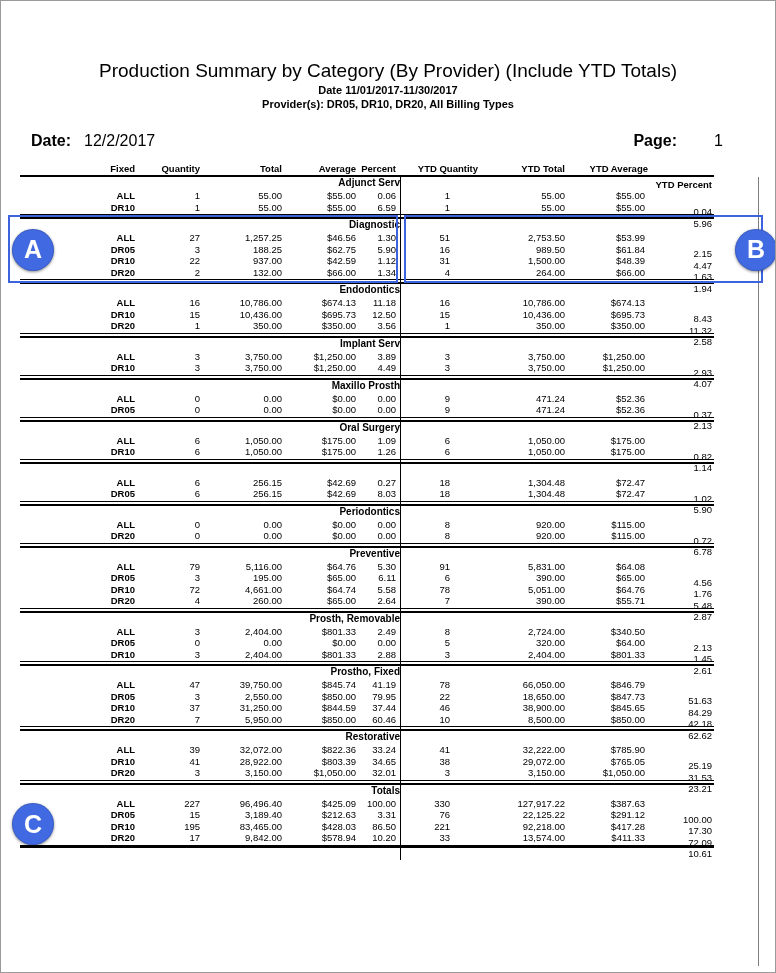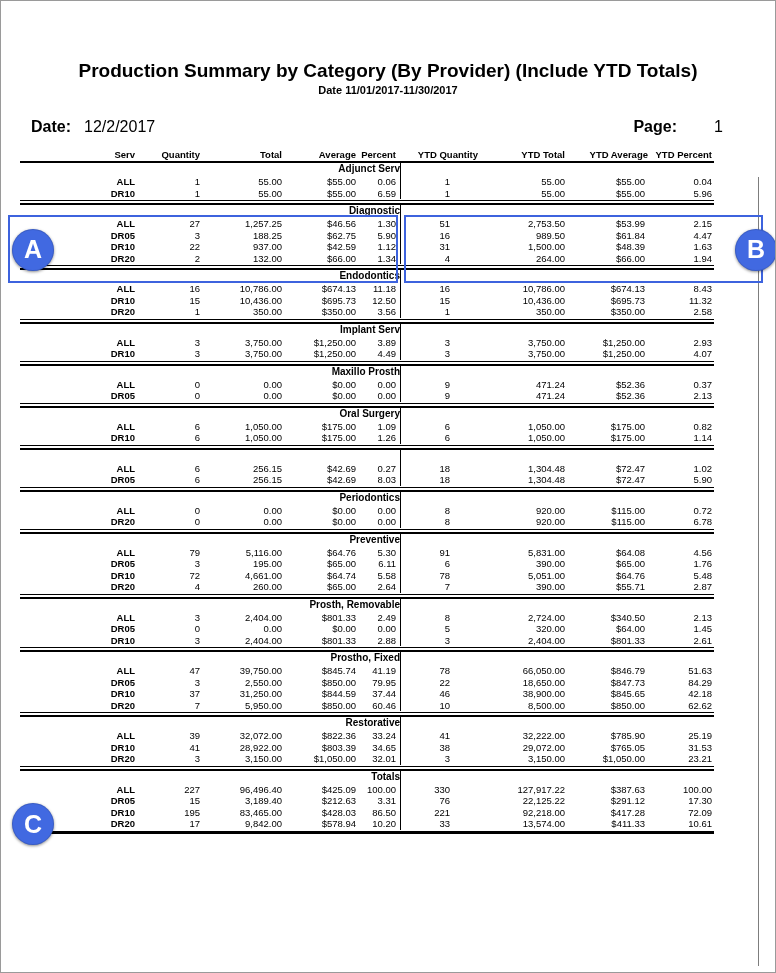--- a/index.html
+++ b/index.html
@@ -3,21 +3,21 @@
 <meta charset="utf-8">
 <style>
   * { margin:0; padding:0; box-sizing:border-box; }
   html,body { background:#fff; }
   body { font-family:"Liberation Sans", sans-serif; color:#000; }
   .page {
     position:relative; width:776px; height:973px; background:#fff;
     border:1px solid #9a9a9a; overflow:hidden;
   }
   .report-header { margin-top:58px; text-align:center; }
-  .report-header h1 { font-size:19px; font-weight:bold; line-height:24px; }
+  .report-header h1 { font-size:19px; font-weight:normal; line-height:24px; }
   .sub { font-size:11px; font-weight:bold; line-height:14px; }
   .meta { display:flex; justify-content:space-between; margin:21px 30px 0 30px; font-size:16px; height:13px; }
   .meta .b { font-weight:bold; }
   .meta-left span + span { margin-left:13px; }
   .meta-right { display:flex; }
   .meta-right .val { display:inline-block; width:46px; text-align:right; margin-right:22px; }
 
   .report { margin:17px 19px 0 19px; width:694px; }
   .row, .hrow {
     display:grid;
@@ -28,21 +28,21 @@
   .c { text-align:right; white-space:nowrap; overflow:visible; }
   .h { font-weight:bold; }
   .c1 { padding-right:3px; font-weight:bold; }
   .c2 { padding-right:4px; }
   .c3 { padding-right:2px; }
   .c4 { padding-right:2px; }
   .c5 { padding-right:4px; }
   .c6 { padding-right:2px; }
   .c7 { padding-right:2px; }
   .c8 { padding-right:2px; }
-  .c9 { padding-right:2px; }
+  .c9 { padding-right:2px;margin-top:16px; }
   .datarow .c6 { border-left:1px solid #000; padding-right:30px; }
   .datarow .c8 { padding-right:5px; }
   .divcell { grid-column:6 / 10; border-left:1px solid #000; }
   .cat { grid-column:1 / 6; text-align:right; font-weight:bold; font-size:10px; }
   .labelrow { height:13px; line-height:12px; }
 
   .sec { border-top:2px solid #000; border-bottom:1px solid #000; padding-bottom:1px; margin-bottom:2px; }
   .sec.totals { border-bottom:3px solid #000; }
 
   .vline-right { position:absolute; left:757px; width:1px; background:#7d7d7d; }
@@ -56,35 +56,36 @@
     box-shadow:0 1px 3px rgba(0,0,0,0.45), inset 0 0 0 1px rgba(0,0,0,0.12);
   }
 </style>
 </head>
 <body>
 
 <div class="page">
   <div class="report-header">
     <h1>Production Summary by Category (By Provider) (Include YTD Totals)</h1>
     <div class="sub">Date 11/01/2017-11/30/2017</div>
+    <div class="sub">Provider(s): DR05, DR10, DR20, All Billing Types</div>
   </div>
 
   <div class="meta">
     <div class="meta-left">
       <span class="b">Date:</span><span>12/2/2017</span>
     </div>
     <div class="meta-right">
       <span class="b">Page:</span>
         <span class="val">1</span>
     </div>
   </div>
 
   <div class="report">
     <div class="hrow">
-        <div class="c h c1">Serv</div>
+        <div class="c h c1">Fixed</div>
         <div class="c h c2">Quantity</div>
         <div class="c h c3">Total</div>
         <div class="c h c4">Average</div>
         <div class="c h c5">Percent</div>
         <div class="c h c6">YTD Quantity</div>
         <div class="c h c7">YTD Total</div>
         <div class="c h c8">YTD Average</div>
         <div class="c h c9">YTD Percent</div>
       </div>
     <div>

